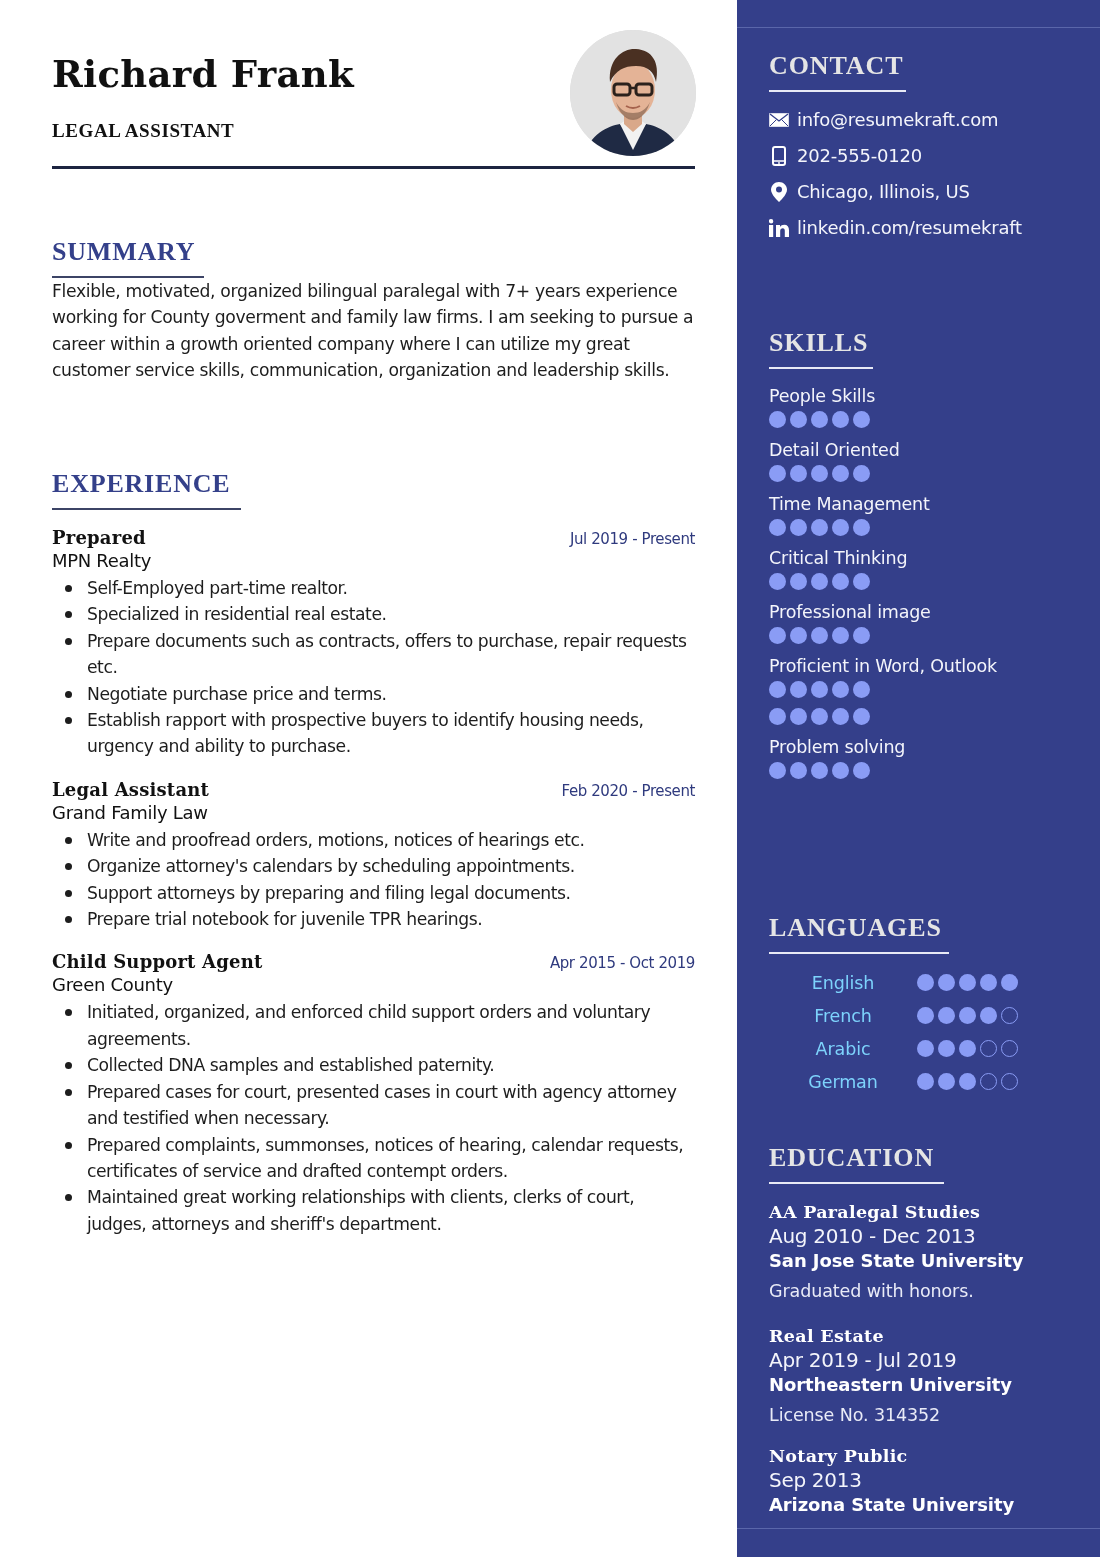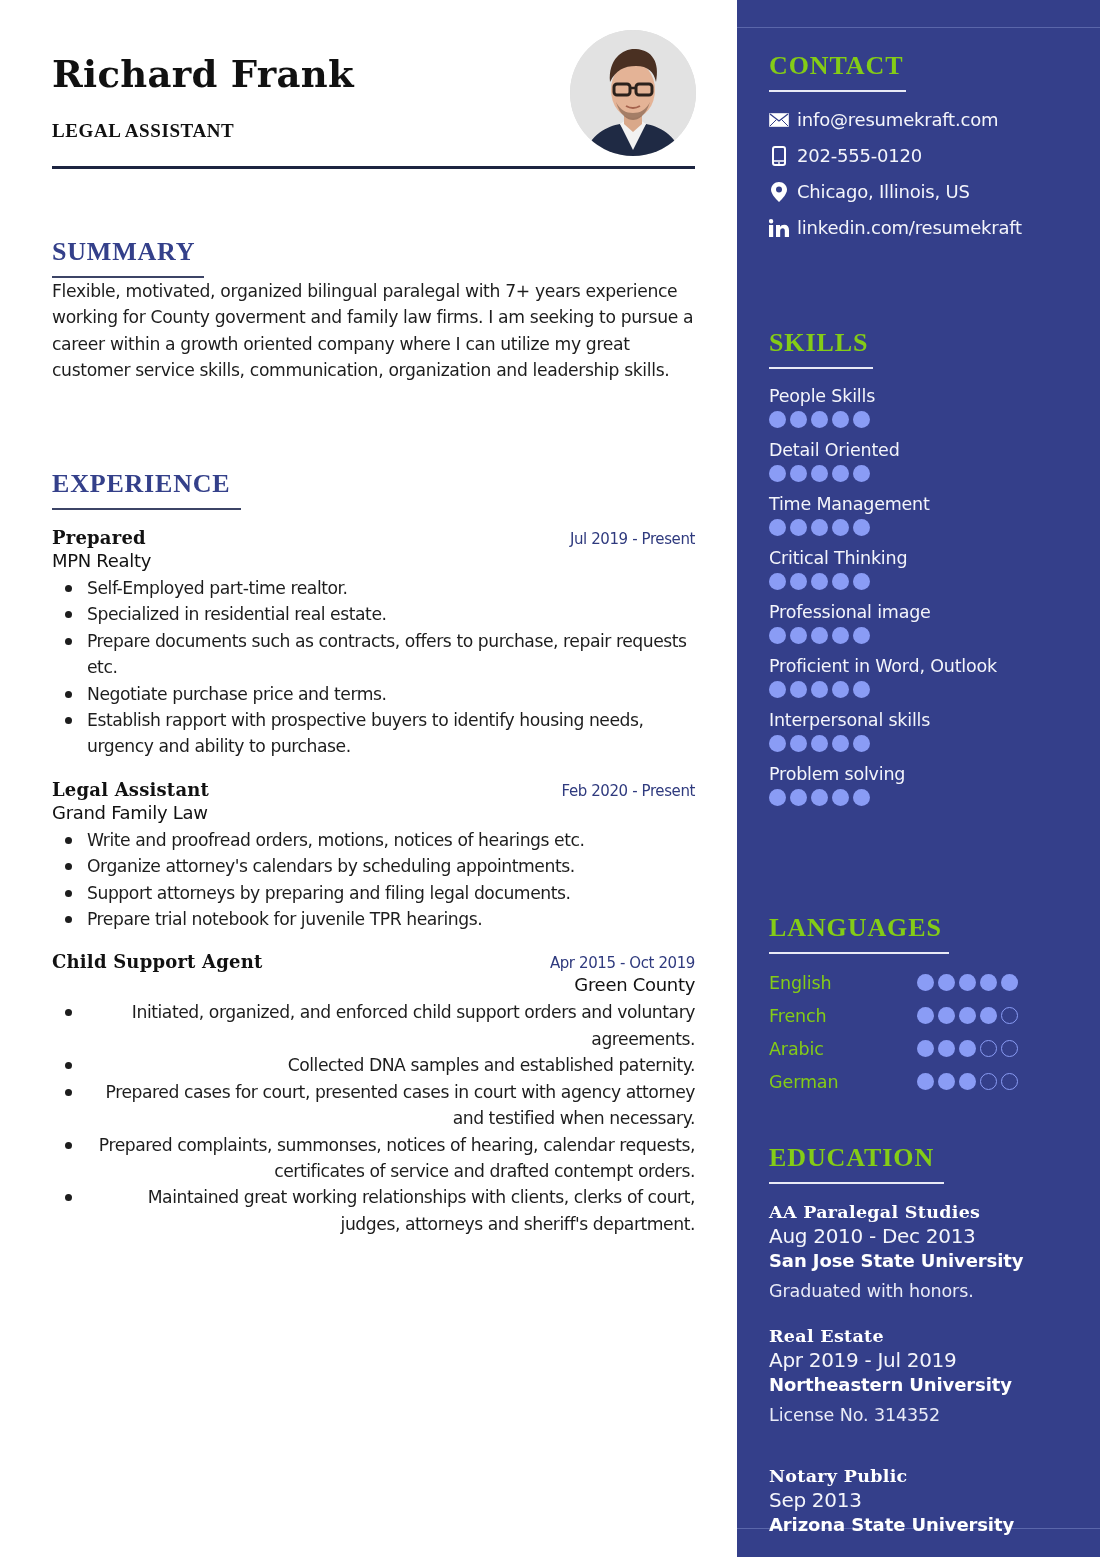--- a/index.html
+++ b/index.html
@@ -66,37 +66,37 @@
 
     
     .sidebar {
       position: absolute; left: 737px; top: 0; width: 363px; height: 1557px;
       background: #343f8a; color: #ffffff;
     }
     .sidebar .hairline { position: absolute; left: 0; width: 363px; height: 1px; background: #5a66aa; }
     .side-sec { position: absolute; left: 32px; width: 300px; }
     .side-title {
       font-family: "Liberation Serif", serif; font-weight: bold; font-size: 26px;
-      color: #84cc16; letter-spacing: 0.9px; display: inline-block;
+      color: #e5e5e5; letter-spacing: 0.9px; display: inline-block;
     }
     .side-rule { height: 2px; background: #e8eaf6; margin-top: 9px; }
 
     .contact-list { margin-top: 16px; }
     .contact-item { display: flex; align-items: flex-start; font-size: 18px; line-height: 24px; margin-bottom: 12px; letter-spacing: -0.2px; }
     .contact-icon { width: 28px; flex: 0 0 28px; display: flex; align-items: center; height: 24px; }
     .contact-text { width: 245px; word-break: break-all; color: #f4f5fb; }
 
     .skill { margin-bottom: 10px; }
     .skill-name { font-size: 17.5px; line-height: 24px; color: #f4f5fb; letter-spacing: -0.2px; }
     .dots { display: flex; gap: 4px; margin-top: 3px; }
     .dot { width: 17px; height: 17px; border-radius: 50%; background: #8a9cf5; }
     .dot.empty { background: transparent; border: 1.5px solid #8a9cf5; }
 
     .lang-row { display: flex; align-items: center; height: 33px; }
-    .lang-name { width: 148px; font-size: 17.5px; color: #84cc16; letter-spacing: -0.1px; }
+    .lang-name { width: 148px; font-size: 17.5px; color: #7dd3fc; letter-spacing: -0.1px; text-align: center; }
     .lang-row .dots { margin-top: 0; gap: 4px; }
 
     .edu { margin-top: 16px; }
     .edu-item { margin-bottom: 16px; }
     .edu-degree {
       font-family: "DejaVu Serif", serif; font-weight: bold; font-size: 17.5px;
       color: #ffffff; letter-spacing: 0.3px; line-height: 24px;
     }
     .edu-date { font-size: 20px; line-height: 24px; color: #f4f5fb; letter-spacing: -0.3px; }
     .edu-school { font-size: 18px; line-height: 26px; font-weight: bold; color: #ffffff; letter-spacing: -0.1px; }
@@ -166,21 +166,21 @@
       </div>
       <div class="job-company">Grand Family Law</div>
       <ul class="bullets">
         <li>Write and proofread orders, motions, notices of hearings etc.</li>
         <li>Organize attorney's calendars by scheduling appointments.</li>
         <li>Support attorneys by preparing and filing legal documents.</li>
         <li>Prepare trial notebook for juvenile TPR hearings.</li>
       </ul>
     </div>
 
-    <div class="job" style="margin-top:19px;text-align:right;">
+    <div class="job" style="margin-top:19px;">
       <div class="job-head">
         <div class="job-title">Child Support Agent</div>
         <div class="job-date">Apr 2015 - Oct 2019</div>
       </div>
       <div class="job-company">Green County</div>
       <ul class="bullets">
         <li>Initiated, organized, and enforced child support orders and voluntary agreements.</li>
         <li>Collected DNA samples and established paternity.</li>
         <li>Prepared cases for court, presented cases in court with agency attorney and testified when necessary.</li>
         <li>Prepared complaints, summonses, notices of hearing, calendar requests, certificates of service and drafted contempt orders.</li>
@@ -298,21 +298,20 @@
         <div class="skill-name">Proficient in Word, Outlook</div>
         <div class="dots">
             <span class="dot"></span>
             <span class="dot"></span>
             <span class="dot"></span>
             <span class="dot"></span>
             <span class="dot"></span>
           </div>
       </div>
       <div class="skill">
-        <div class="skill-name">Interpersonal skills</div>
         <div class="dots">
             <span class="dot"></span>
             <span class="dot"></span>
             <span class="dot"></span>
             <span class="dot"></span>
             <span class="dot"></span>
           </div>
       </div>
       <div class="skill">
         <div class="skill-name">Problem solving</div>
@@ -383,20 +382,20 @@
         <div class="edu-date">Aug 2010 - Dec 2013</div>
         <div class="edu-school">San Jose State University</div>
         <div class="edu-note">Graduated with honors.</div>
       </div>
       <div class="edu-item" style="margin-top:20px;">
         <div class="edu-degree">Real Estate</div>
         <div class="edu-date">Apr 2019 - Jul 2019</div>
         <div class="edu-school">Northeastern University</div>
         <div class="edu-note">License No. 314352</div>
       </div>
-      <div class="edu-item" style="margin-top:36px;">
+      <div class="edu-item" style="margin-top:16px;">
         <div class="edu-degree">Notary Public</div>
         <div class="edu-date">Sep 2013</div>
         <div class="edu-school">Arizona State University</div>
       </div>
     </div>
   </section>
 </aside>
 
 </body></html>

